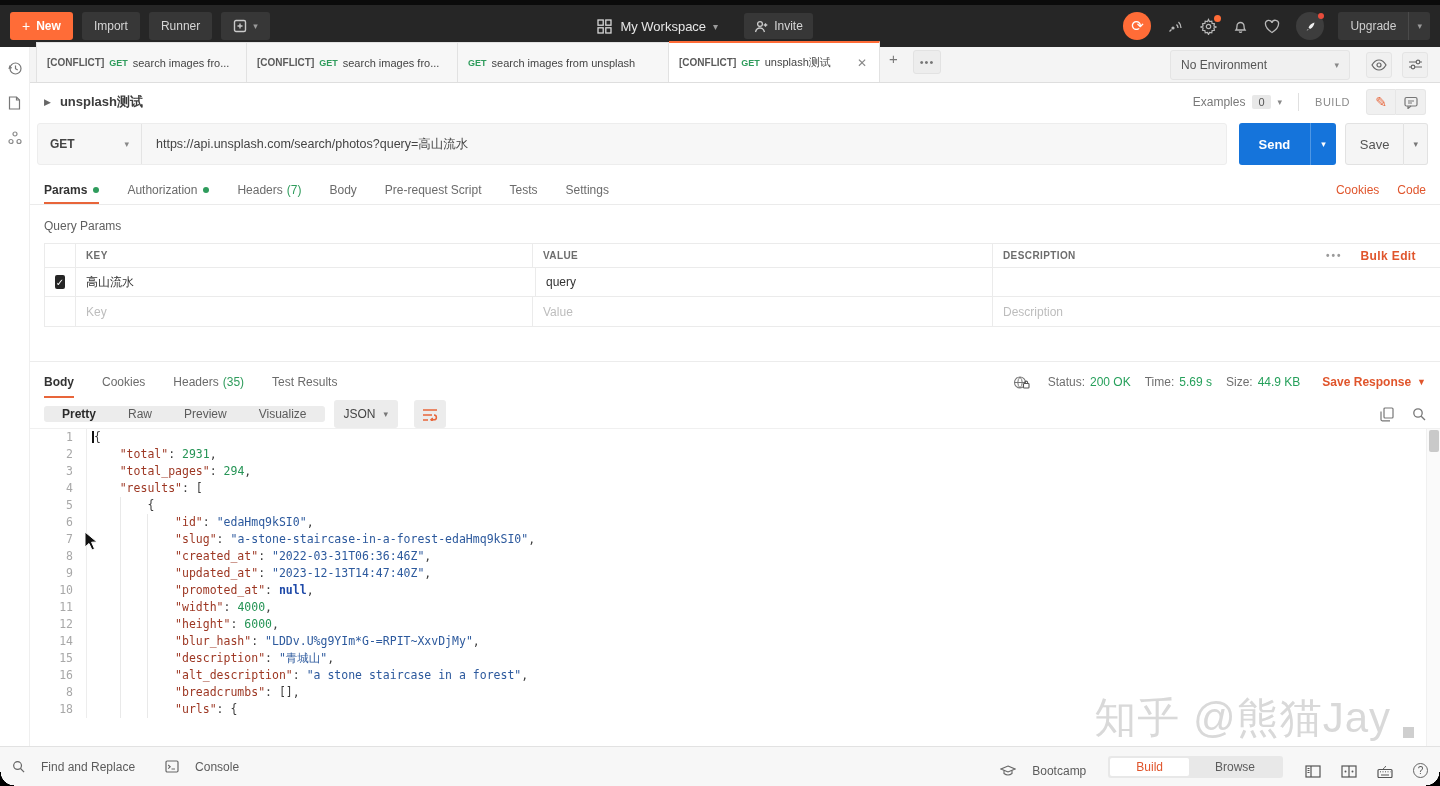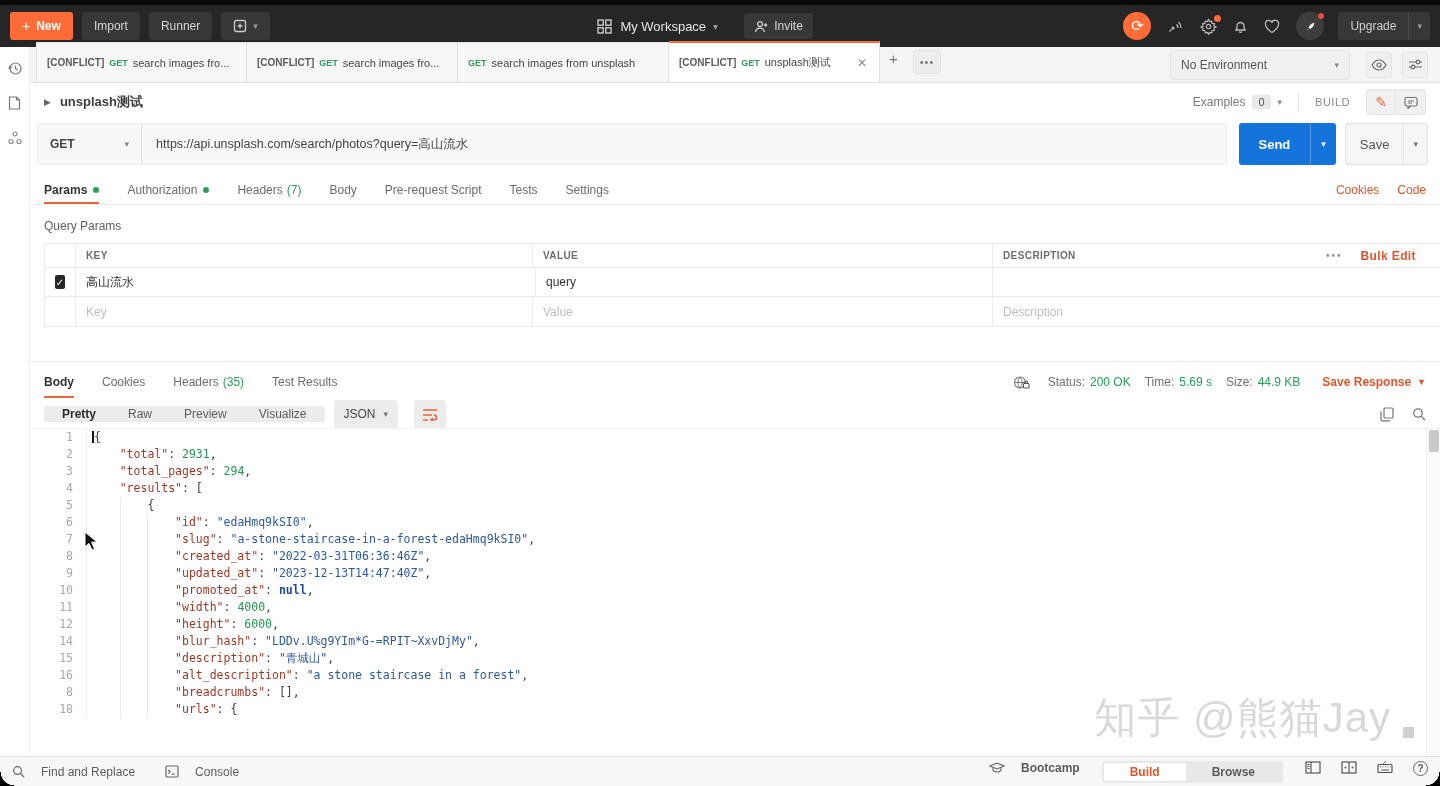--- a/index.html
+++ b/index.html
@@ -138,24 +138,24 @@
   .tok-k { color:#9d3723; }
   .tok-s { color:#2c599d; }
   .tok-n { color:#259455; }
   .tok-u { color:#1e49a8; font-weight:bold; }
   .tok-p { color:#3c3c3c; }
   .caret-i { display:inline-block; width:2px; height:12px; background:#111; vertical-align:-2px; }
   .vscroll { position:absolute; top:0; right:0; width:14px; bottom:0; background:#fafafa; border-left:1px solid #f0f0f0; }
   .vthumb { position:absolute; top:1px; left:2px; width:10px; height:22px; background:#c9c9c9; border-radius:2px; }
 
   
-  .footer { height:30px; flex:none; background:#f7f7f7; border-top:1px solid #e2e2e2; display:flex; align-items:center; padding:0 12px; color:#5c5c5c; }
+  .footer { height:40px; flex:none; background:#f7f7f7; border-top:1px solid #e2e2e2; display:flex; align-items:center; padding:0 12px; color:#5c5c5c; }
   .f-item { display:flex; align-items:center; margin-right:30px; cursor:pointer; }
   .f-item svg, .f-item .fi { margin-right:8px; display:flex; }
-  .f-right { margin-left:auto; display:flex; align-items:flex-start;font-weight:bold; }
+  .f-right { margin-left:auto; display:flex; align-items:flex-end; }
   .pill { background:#e8e8e8; border-radius:3px; height:22px; display:flex; align-items:center; padding:2px; margin:0 22px; }
   .pill .p-item { padding:0 26px; height:18px; display:flex; align-items:center; border-radius:2px; color:#5c5c5c; cursor:pointer; font-size:12px; }
   .pill .p-item.active { background:#fff; color:#e0552c; }
   .f-ic { margin-left:20px; color:#555; cursor:pointer; display:flex; }
   .help-circ { width:15px; height:15px; border:1px solid #666; border-radius:50%; font-size:10px; display:flex; align-items:center; justify-content:center; }
 
   
   .watermark { position:absolute; right:26px; bottom:40px; font-size:42px; color:#d9d9d9; letter-spacing:1px; text-shadow:1px 1px 0 #fff, -1px -1px 1px #fff; z-index:50; pointer-events:none; display:flex; align-items:flex-end; }
   .watermark .sqdot { width:11px; height:11px; background:#cfcfcf; display:inline-block; margin:0 0 8px 12px; }
   .pointer { position:absolute; left:84px; top:531px; z-index:60; pointer-events:none; }

